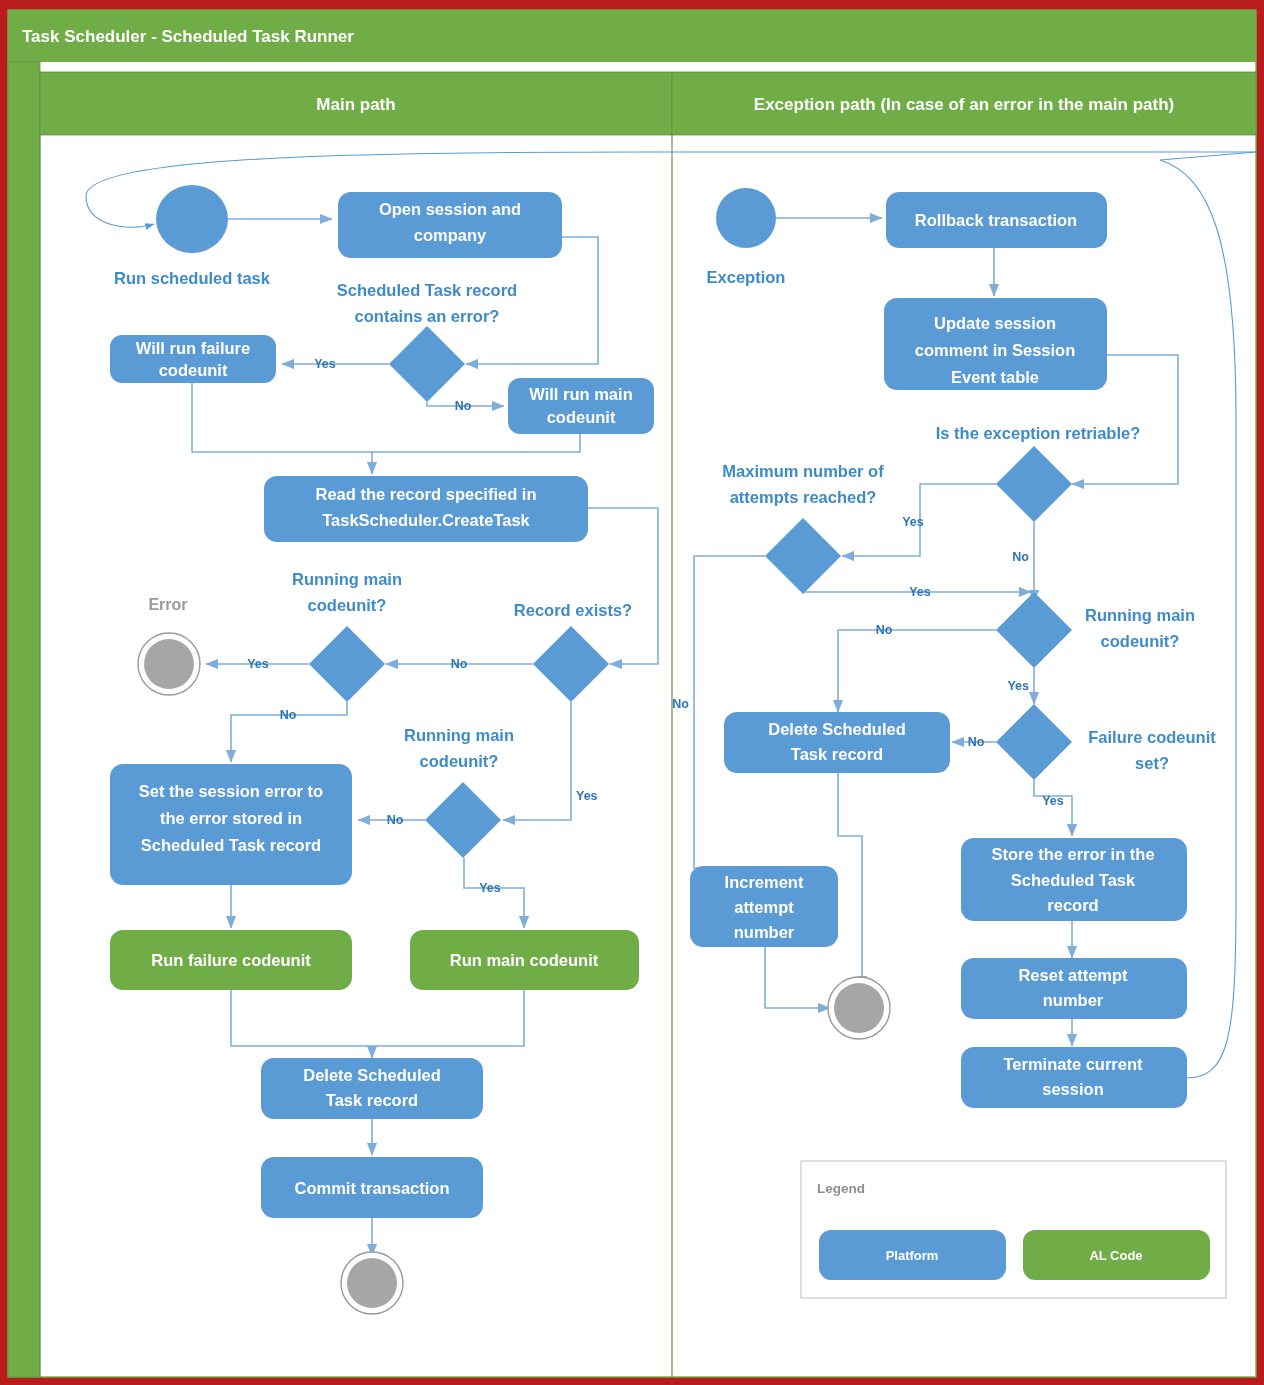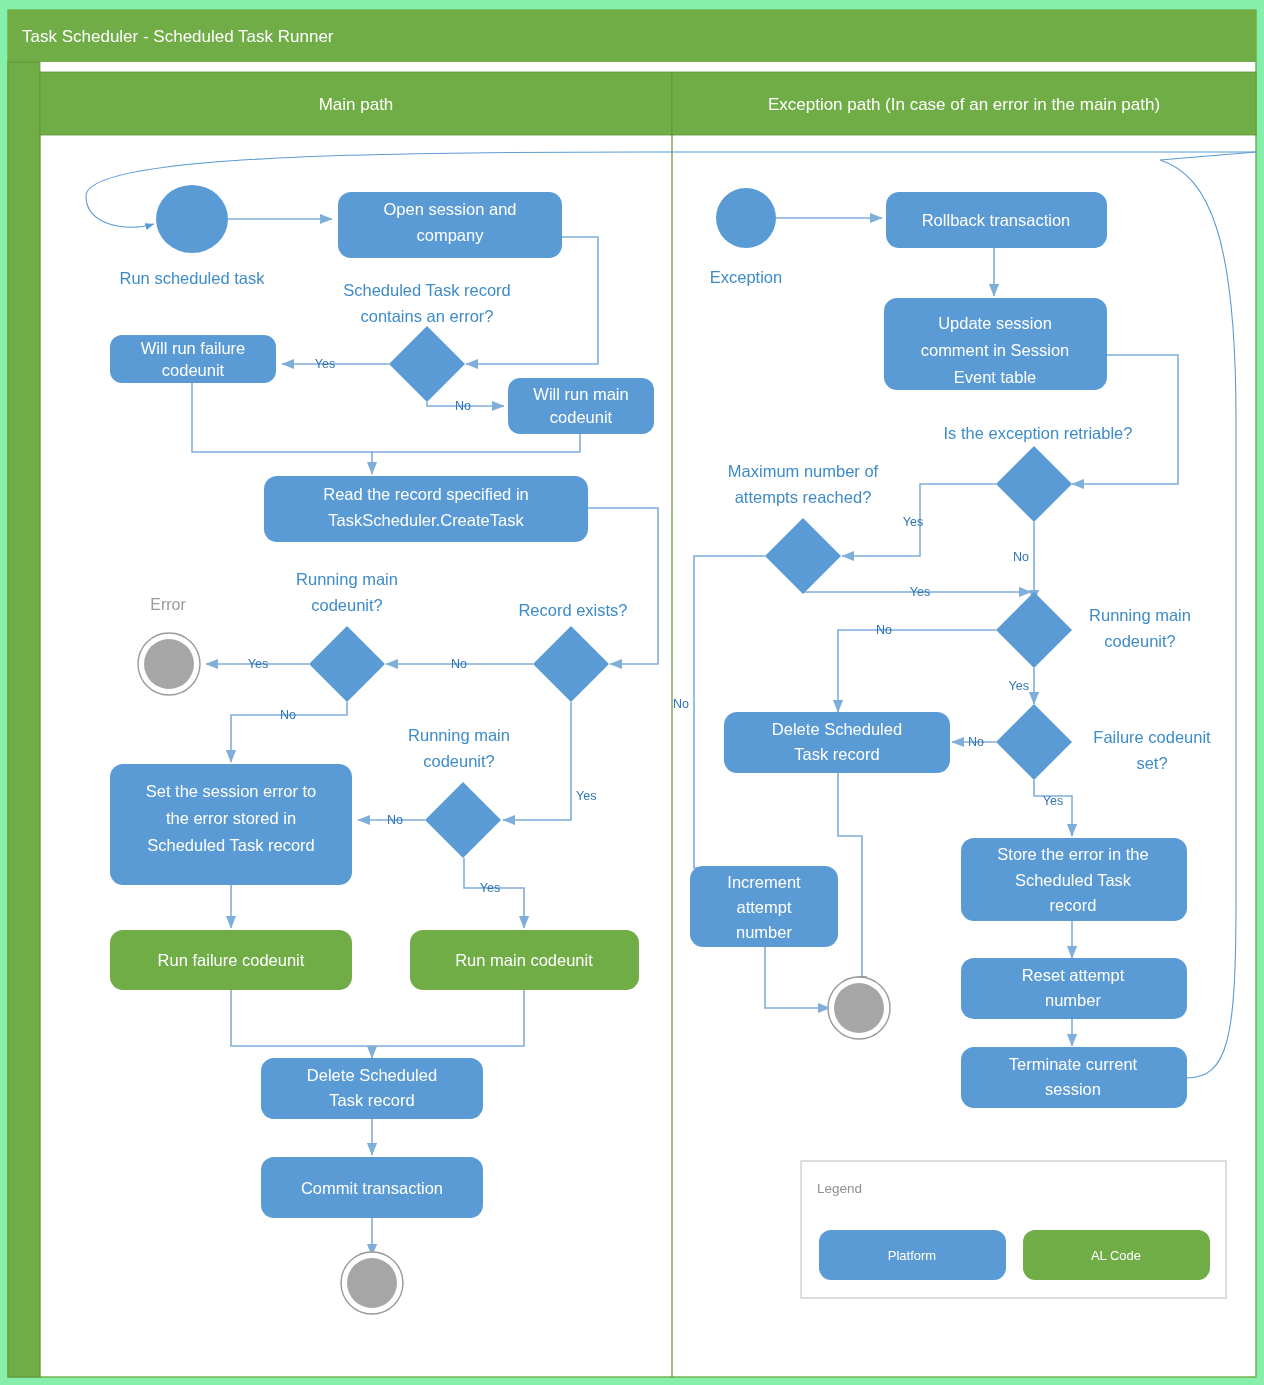--- a/index.html
+++ b/index.html
@@ -1,17 +1,17 @@
 <!DOCTYPE html>
 <html><head>
 <meta charset="utf-8">
 <style>
   html,body{margin:0;padding:0;background:#fff;}
   body{font-family:"Liberation Sans",sans-serif;}
-  #stage{position:relative;width:1264px;height:1385px;background:#86efac;overflow:hidden;}
+  #stage{position:relative;width:1264px;height:1385px;background:#b91c1c;overflow:hidden;font-weight:bold;}
   #flow{position:absolute;left:0;top:0;width:1264px;height:1385px;}
   text{font-family:"Liberation Sans",sans-serif;}
   .ttl{fill:#fff;font-size:17px;}
   .lane{fill:#fff;font-size:17px;}
   .nodetext{fill:#fff;font-size:16.5px;text-anchor:middle;}
   .nodetext.sm{font-size:13px;}
   .qlabel{fill:#3E8BC9;font-size:16.5px;text-anchor:middle;}
   .elabel{fill:#2E75B6;font-size:12.5px;}
   .greytext{fill:#9a9a9a;font-size:16px;}
   .legtitle{fill:#8f8f8f;font-size:13.5px;}

